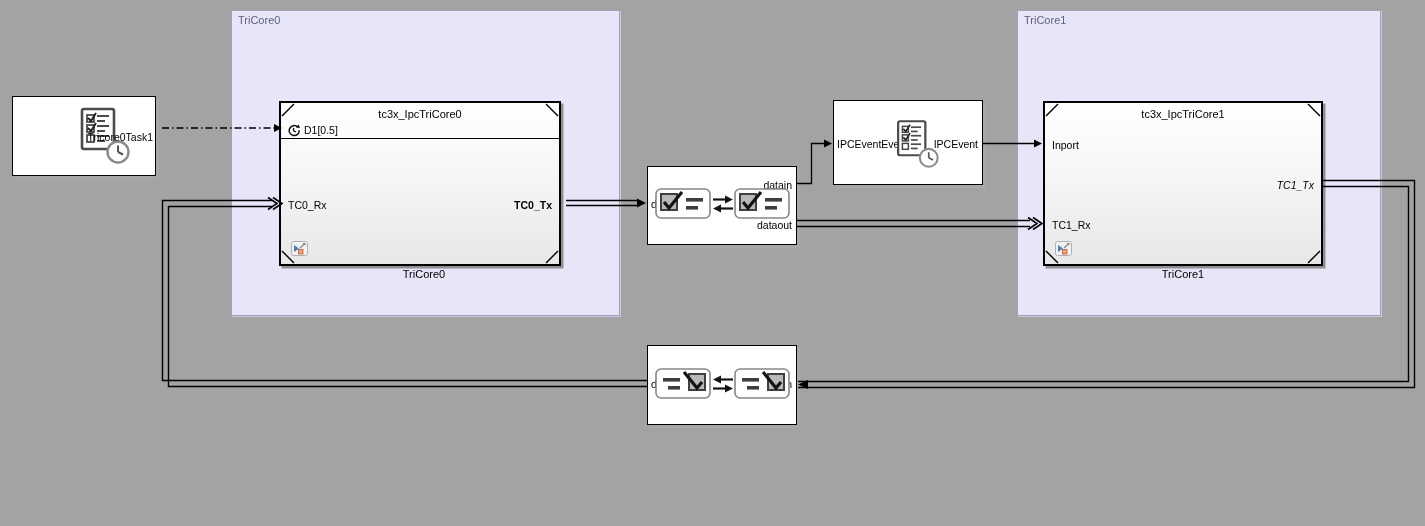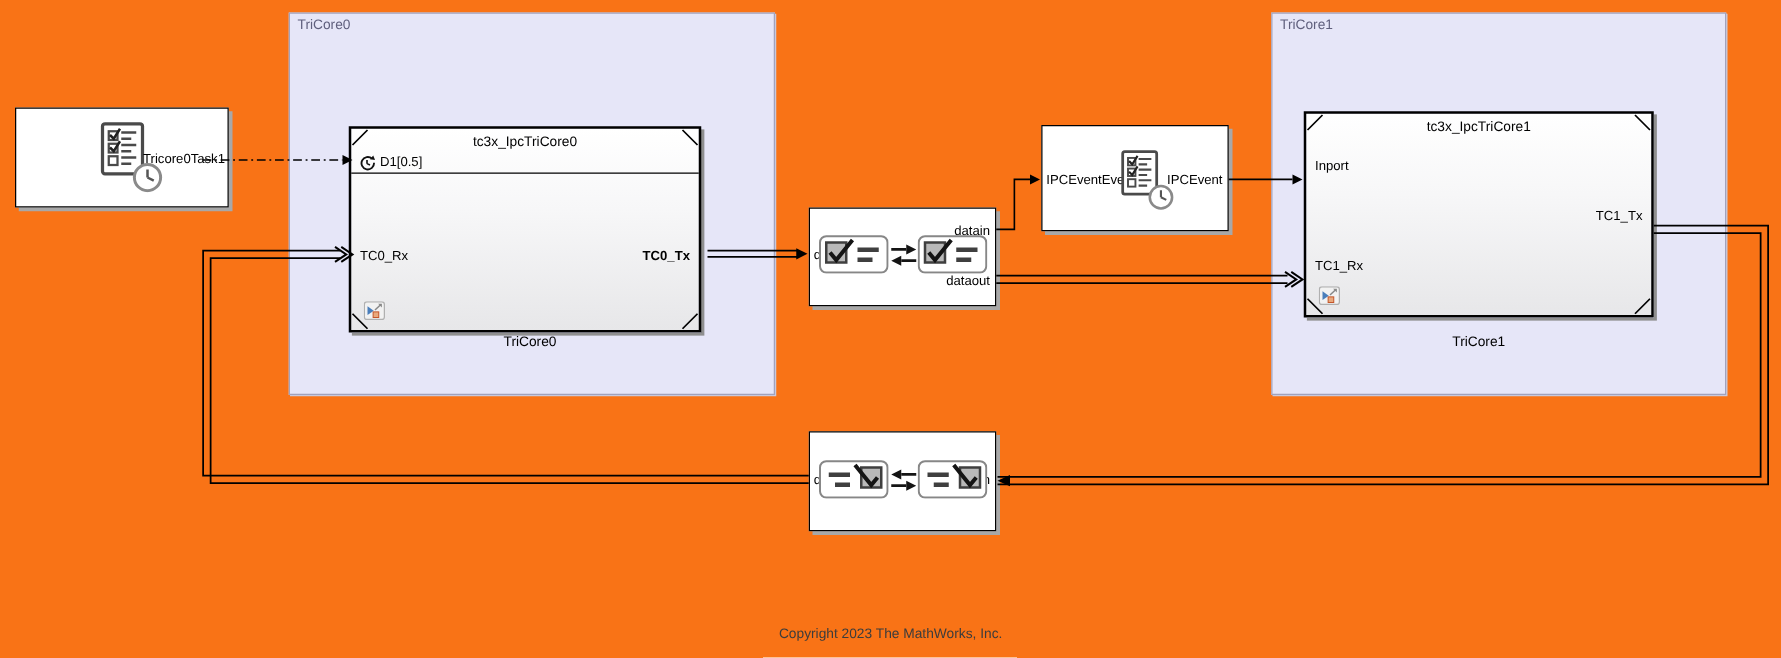--- a/index.html
+++ b/index.html
@@ -1,18 +1,18 @@
 <!DOCTYPE html>
 <html><head>
 <meta charset="utf-8">
 <style>
   html,body { margin:0; padding:0; background:#fff; }
   #canvas {
     position:relative; width:1425px; height:526px; overflow:hidden;
-    font-family:"Liberation Sans", sans-serif; background:#f97316; color:#000;
+    font-family:"Liberation Sans", sans-serif; background:#a3a3a3; color:#000;
   }
   .area {
     position:absolute; background:#E6E6F8; border:1px solid #A2A2BC; z-index:1;
     box-shadow:1px 1px 0 #c9c9dd;
   }
   .area-label {
     position:absolute; top:3px; left:6px; font-size:11px; color:#5F5F7D; z-index:2;
   }
   .block { position:absolute; z-index:10; box-sizing:border-box; }
   .plain-block {
@@ -43,21 +43,21 @@
 <div id="canvas">
 
   <div class="area" style="left:231px; top:10px; width:387px; height:304px;">
     <div class="area-label">TriCore0</div>
   </div>
 
   <div class="area" style="left:1017px; top:10px; width:362px; height:304px;">
     <div class="area-label">TriCore1</div>
   </div>
 
-  <div class="block plain-block" style="left:12px; top:86px; width:171px; height:80px;">
+  <div class="block plain-block" style="left:12px; top:96px; width:144px; height:80px;">
     <svg width="56" height="60" viewBox="0 0 56 60" style="position:absolute; left:62px; top:7px; z-index:2;">
       <rect x="7" y="5" width="32" height="40" rx="2" fill="#fff" stroke="#4a4a4a" stroke-width="2.6"></rect>
       <rect x="12" y="11" width="7" height="7" fill="#fff" stroke="#4a4a4a" stroke-width="1.8"></rect>
       <path d="M13,14 L16,17 L21,9" fill="none" stroke="#222" stroke-width="2"></path>
       <line x1="22" y1="12" x2="34" y2="12" stroke="#4a4a4a" stroke-width="2"></line>
       <line x1="22" y1="17" x2="30" y2="17" stroke="#4a4a4a" stroke-width="2"></line>
       <rect x="12" y="21" width="7" height="7" fill="#fff" stroke="#4a4a4a" stroke-width="1.8"></rect>
       <path d="M13,24 L16,27 L21,19" fill="none" stroke="#222" stroke-width="2"></path>
       <line x1="22" y1="22" x2="34" y2="22" stroke="#4a4a4a" stroke-width="2"></line>
       <line x1="22" y1="27" x2="30" y2="27" stroke="#4a4a4a" stroke-width="2"></line>
@@ -142,30 +142,30 @@
       <line x1="22" y1="27" x2="30" y2="27" stroke="#4a4a4a" stroke-width="2"></line>
       <rect x="12" y="31" width="7" height="7" fill="#fff" stroke="#4a4a4a" stroke-width="1.8"></rect>
       <line x1="22" y1="32" x2="34" y2="32" stroke="#4a4a4a" stroke-width="2"></line>
       <line x1="22" y1="37" x2="30" y2="37" stroke="#4a4a4a" stroke-width="2"></line>
       <circle cx="43" cy="48" r="10.5" fill="#fff" stroke="#8a8a8a" stroke-width="2.4"></circle>
       <line x1="43" y1="48" x2="43" y2="41.5" stroke="#555" stroke-width="2"></line>
       <line x1="43" y1="48" x2="48" y2="50.5" stroke="#555" stroke-width="2"></line>
     </svg>
   </div>
 
-  <div class="block model-block" style="left:1043px; top:89px; width:280px; height:165px;">
+  <div class="block model-block" style="left:1043px; top:101px; width:280px; height:165px;">
     <svg class="corner-svg" viewBox="0 0 276 161">
       <line x1="1" y1="13" x2="13" y2="1" stroke="#000" stroke-width="1.4"></line>
       <line x1="263" y1="1" x2="275" y2="13" stroke="#000" stroke-width="1.4"></line>
       <line x1="1" y1="148" x2="13" y2="160" stroke="#000" stroke-width="1.4"></line>
       <line x1="263" y1="160" x2="275" y2="148" stroke="#000" stroke-width="1.4"></line>
     </svg>
     <div class="block-title">tc3x_IpcTriCore1</div>
     <div class="port-label" style="left:7px; top:36px;">Inport</div>
-    <div class="port-label" style="right:7px; top:76px;">TC1_Tx</div>
+    <div class="port-label" style="right:7px; top:76px;font-style:italic;">TC1_Tx</div>
     <div class="port-label" style="left:7px; top:116px;text-align:center;">TC1_Rx</div>
     <svg class="badge" width="17" height="15" viewBox="0 0 17 15">
       <rect x="0.5" y="0.5" width="16" height="14" rx="2" fill="#f2f2f2" stroke="#b0b0b0"></rect>
       <polygon points="3,4 8,7.5 3,11" fill="#4a7ebb"></polygon>
       <rect x="7.5" y="8.5" width="4.5" height="4.5" fill="#e8a87c" stroke="#c4552a" stroke-width="0.8"></rect>
       <line x1="9" y1="7" x2="13.5" y2="2.8" stroke="#888" stroke-width="1.2"></line>
       <polygon points="14.5,2 14.5,5 11.5,2" fill="#888"></polygon>
     </svg>
   </div>
   <div class="caption" style="left:1043px; top:268px; width:280px;">TriCore1</div>
@@ -227,14 +227,13 @@
       <polygon points="808,380 798,384.5 808,389" fill="#000"></polygon>
     </g>
     <g>
       <path d="M647,380.5 L162.5,380.5 L162.5,200.5 L272,200.5" fill="none" stroke="#000" stroke-width="1.4"></path>
       <path d="M647,386.5 L168.5,386.5 L168.5,206.5 L272,206.5" fill="none" stroke="#000" stroke-width="1.4"></path>
       <path d="M268,197.5 L277,203.5 L268,209.5" fill="none" stroke="#000" stroke-width="1.6"></path>
       <path d="M273,197.5 L282,203.5 L273,209.5" fill="none" stroke="#000" stroke-width="1.6"></path>
     </g>
   </svg>
 
-  <div id="footer">Copyright 2023 The MathWorks, Inc.</div>
 </div>
 
 </body></html>

